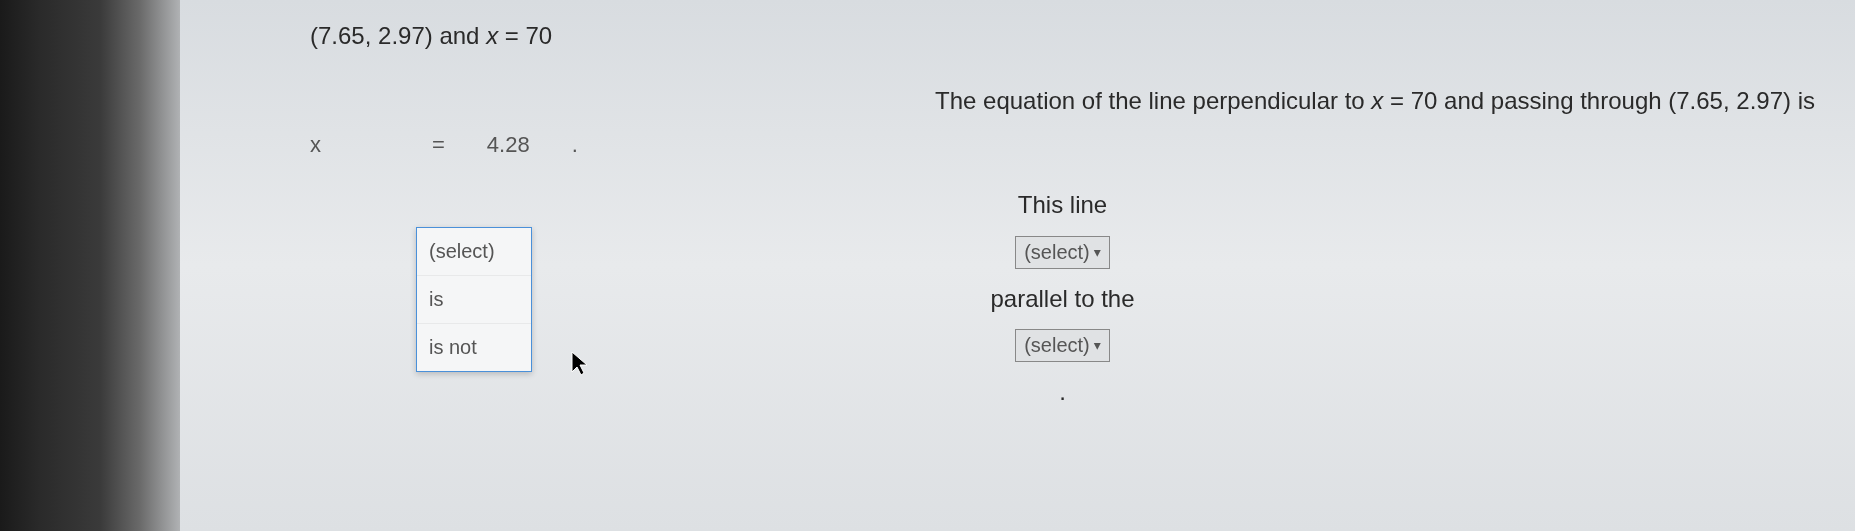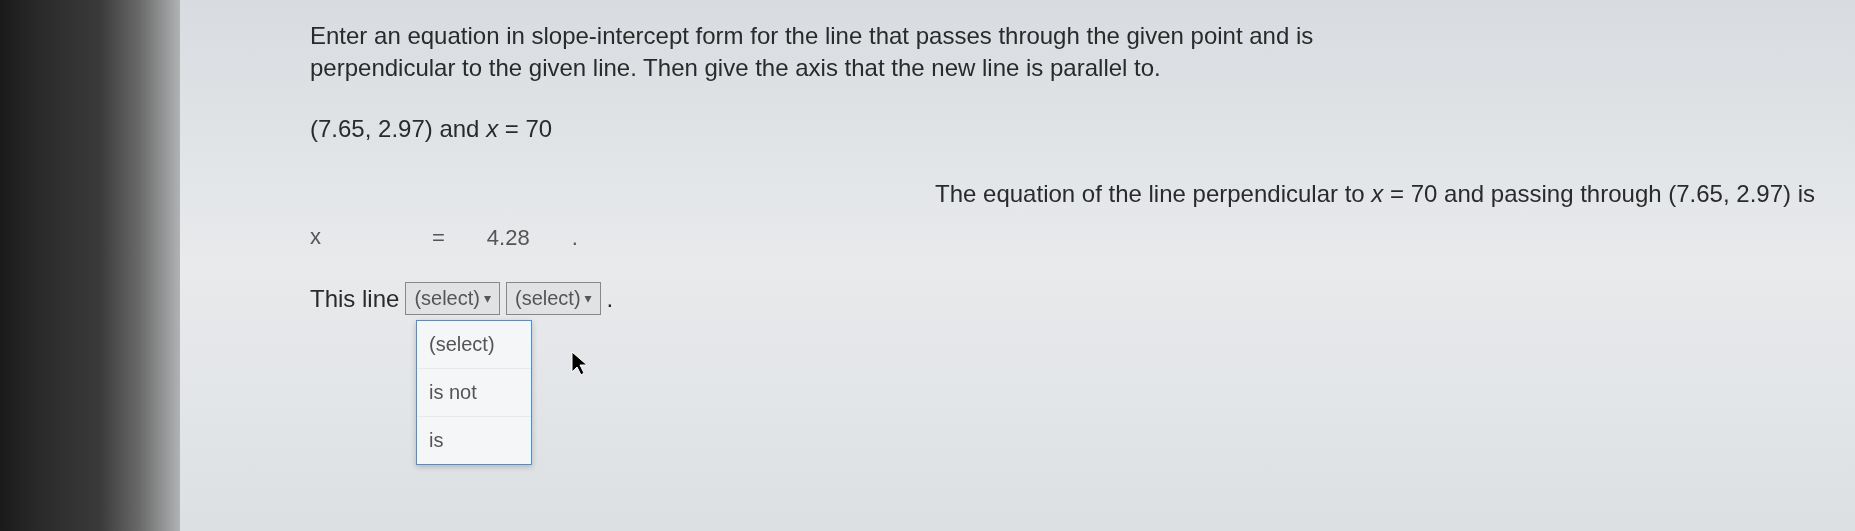--- a/index.html
+++ b/index.html
@@ -74,23 +74,24 @@
       width: 80px;
       outline: none;
     }
     .answer-value {
       color: #555;
       margin-left: 30px;
     }
     .final-line {
       display: flex;
       align-items: center;
-      gap: 6px;
+      gap: 14px;
       font-size: 24px;
       position: relative;
+      flex-direction: column;
     }
     .select-box {
       display: inline-flex;
       align-items: center;
       border: 1px solid #888;
       background: #e0e2e4;
       padding: 2px 8px;
       font-size: 20px;
       color: #555;
       cursor: pointer;
@@ -131,21 +132,20 @@
       color: #2a2a2a;
     }
   </style>
 </head>
 <body>
 
 <div class="left-edge"></div>
 <div class="inner-edge"></div>
 
 <div class="content">
-  <div class="prompt">Enter an equation in slope-intercept form for the line that passes through the given point and is perpendicular to the given line. Then give the axis that the new line is parallel to.</div>
 
   <div class="given">
     <span>(7.65, 2.97)</span>
     <span>and</span>
     <span class="italic">x</span>
     <span>= 70</span>
   </div>
 
   <div class="statement">
     <span>The equation of the line perpendicular to</span>
@@ -159,29 +159,30 @@
     <span class="answer-value">4.28</span>
     <span class="answer-value">.</span>
   </div>
 
   <div class="final-line">
     <span>This line</span>
     <span class="select-box">
       <span>(select)</span>
       <span class="chevron">▾</span>
     </span>
+    <span>parallel to the</span>
     <span class="select-box">
       <span>(select)</span>
       <span class="chevron">▾</span>
     </span>
     <span class="period">.</span>
 
     <div class="dropdown-panel">
       <div class="dropdown-option">(select)</div>
+      <div class="dropdown-option">is</div>
       <div class="dropdown-option">is not</div>
-      <div class="dropdown-option">is</div>
     </div>
   </div>
 </div>
 
 <svg class="cursor-arrow" width="20" height="28" viewBox="0 0 20 28">
   <path d="M 2 2 L 2 22 L 7 17 L 11 25 L 14 23 L 10 15 L 17 15 Z" fill="#000" stroke="#fff" stroke-width="1"></path>
 </svg>
 
 </body></html>

